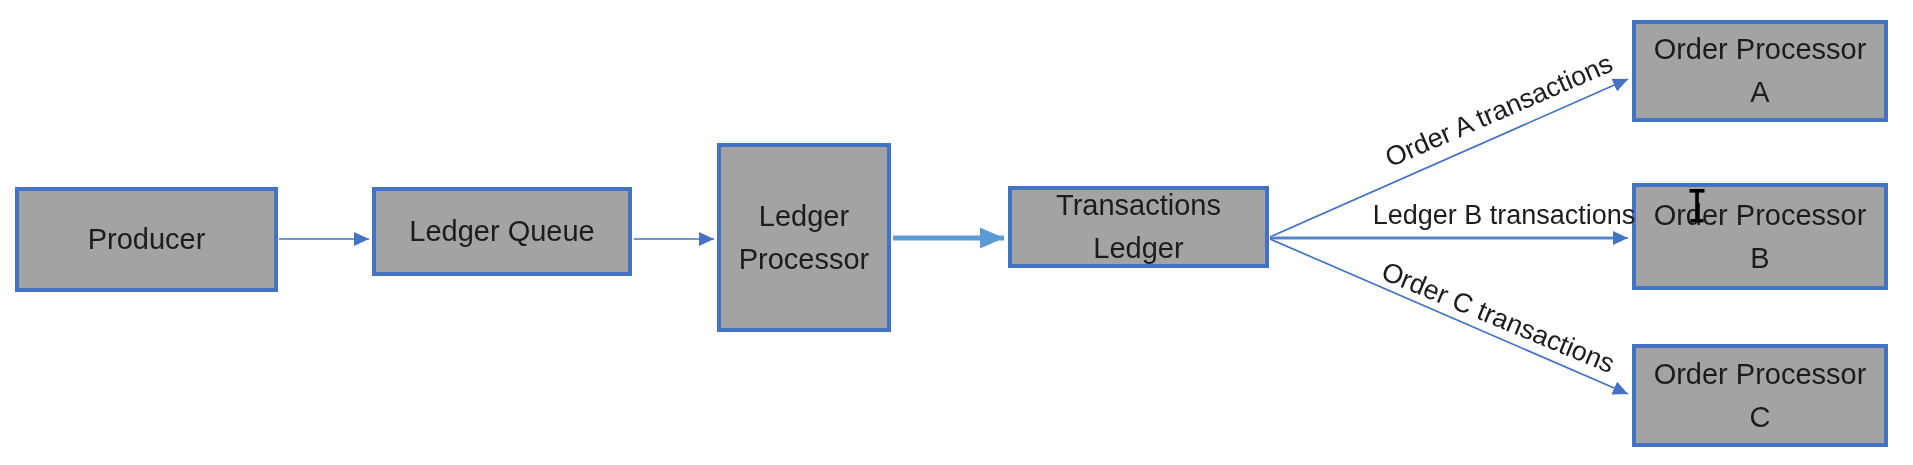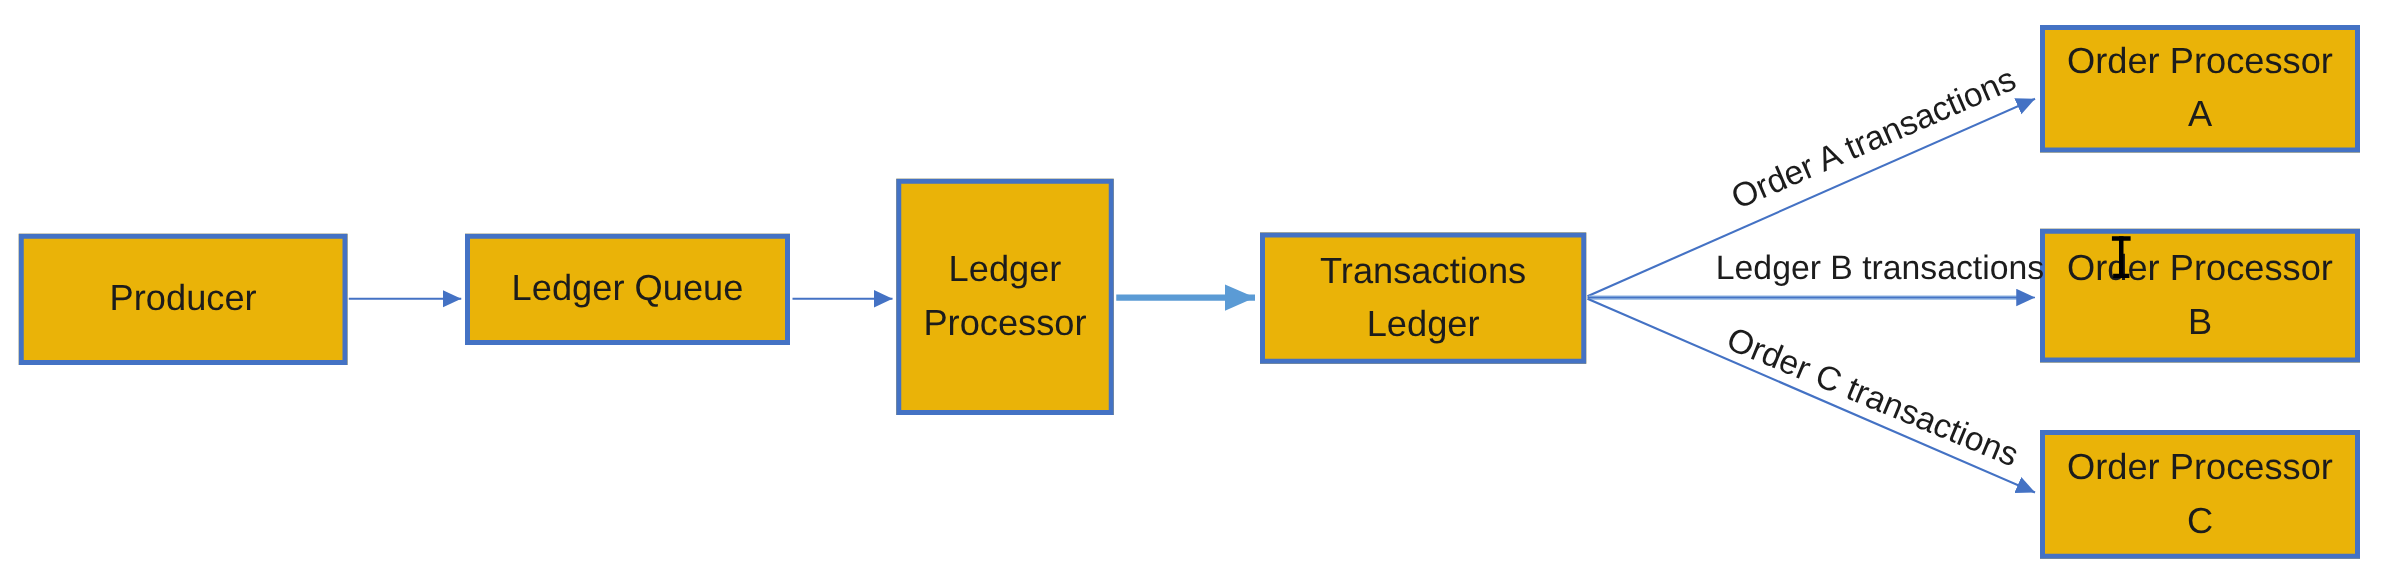--- a/index.html
+++ b/index.html
@@ -21,36 +21,36 @@
   .edge-thin-b{ stroke: var(--thin-arrow, #4472C4); stroke-width: 1.3; fill: none; }
   .edge-light { stroke: var(--light-arrow, #8DB3E2); stroke-width: 3.4; fill: none; }
   .edge-thick { stroke: var(--thick-arrow, #5B9BD5); stroke-width: 5; fill: none; }
   .head-thin  { fill: var(--thin-arrow, #4472C4); }
   .head-thick { fill: var(--thick-arrow, #5B9BD5); }
 
   .node {
     position: absolute;
     box-sizing: border-box;
     border: 4px solid var(--box-border, #4472C4);
-    background: #eab308;
+    background: #a3a3a3;
     display: flex;
     flex-direction: column;
     align-items: center;
     justify-content: center;
     text-align: center;
     font-size: 29px;
     line-height: 1.48;
     color: var(--text, #1c1c1c);
   }
   .node span { display: block; white-space: nowrap; }
 
   .n-producer            { left: 15px;   top: 187px; width: 263px; height: 105px; justify-content: center; }
   .n-ledger-queue        { left: 372px;  top: 187px; width: 260px; height: 89px; }
   .n-ledger-processor    { left: 717px;  top: 143px; width: 174px; height: 189px; }
-  .n-transactions-queue  { left: 1008px; top: 186px; width: 261px; height: 105px; }
+  .n-transactions-queue  { left: 1008px; top: 186px; width: 261px; height: 82px; }
   .n-order-a             { left: 1632px; top: 20px;  width: 256px; height: 102px; }
   .n-order-b             { left: 1632px; top: 183px; width: 256px; height: 107px; }
   .n-order-c             { left: 1632px; top: 344px; width: 256px; height: 103px; }
 
   .edge-label {
     position: absolute;
     font-size: 27px;
     white-space: nowrap;
     color: var(--text, #1c1c1c);
   }

